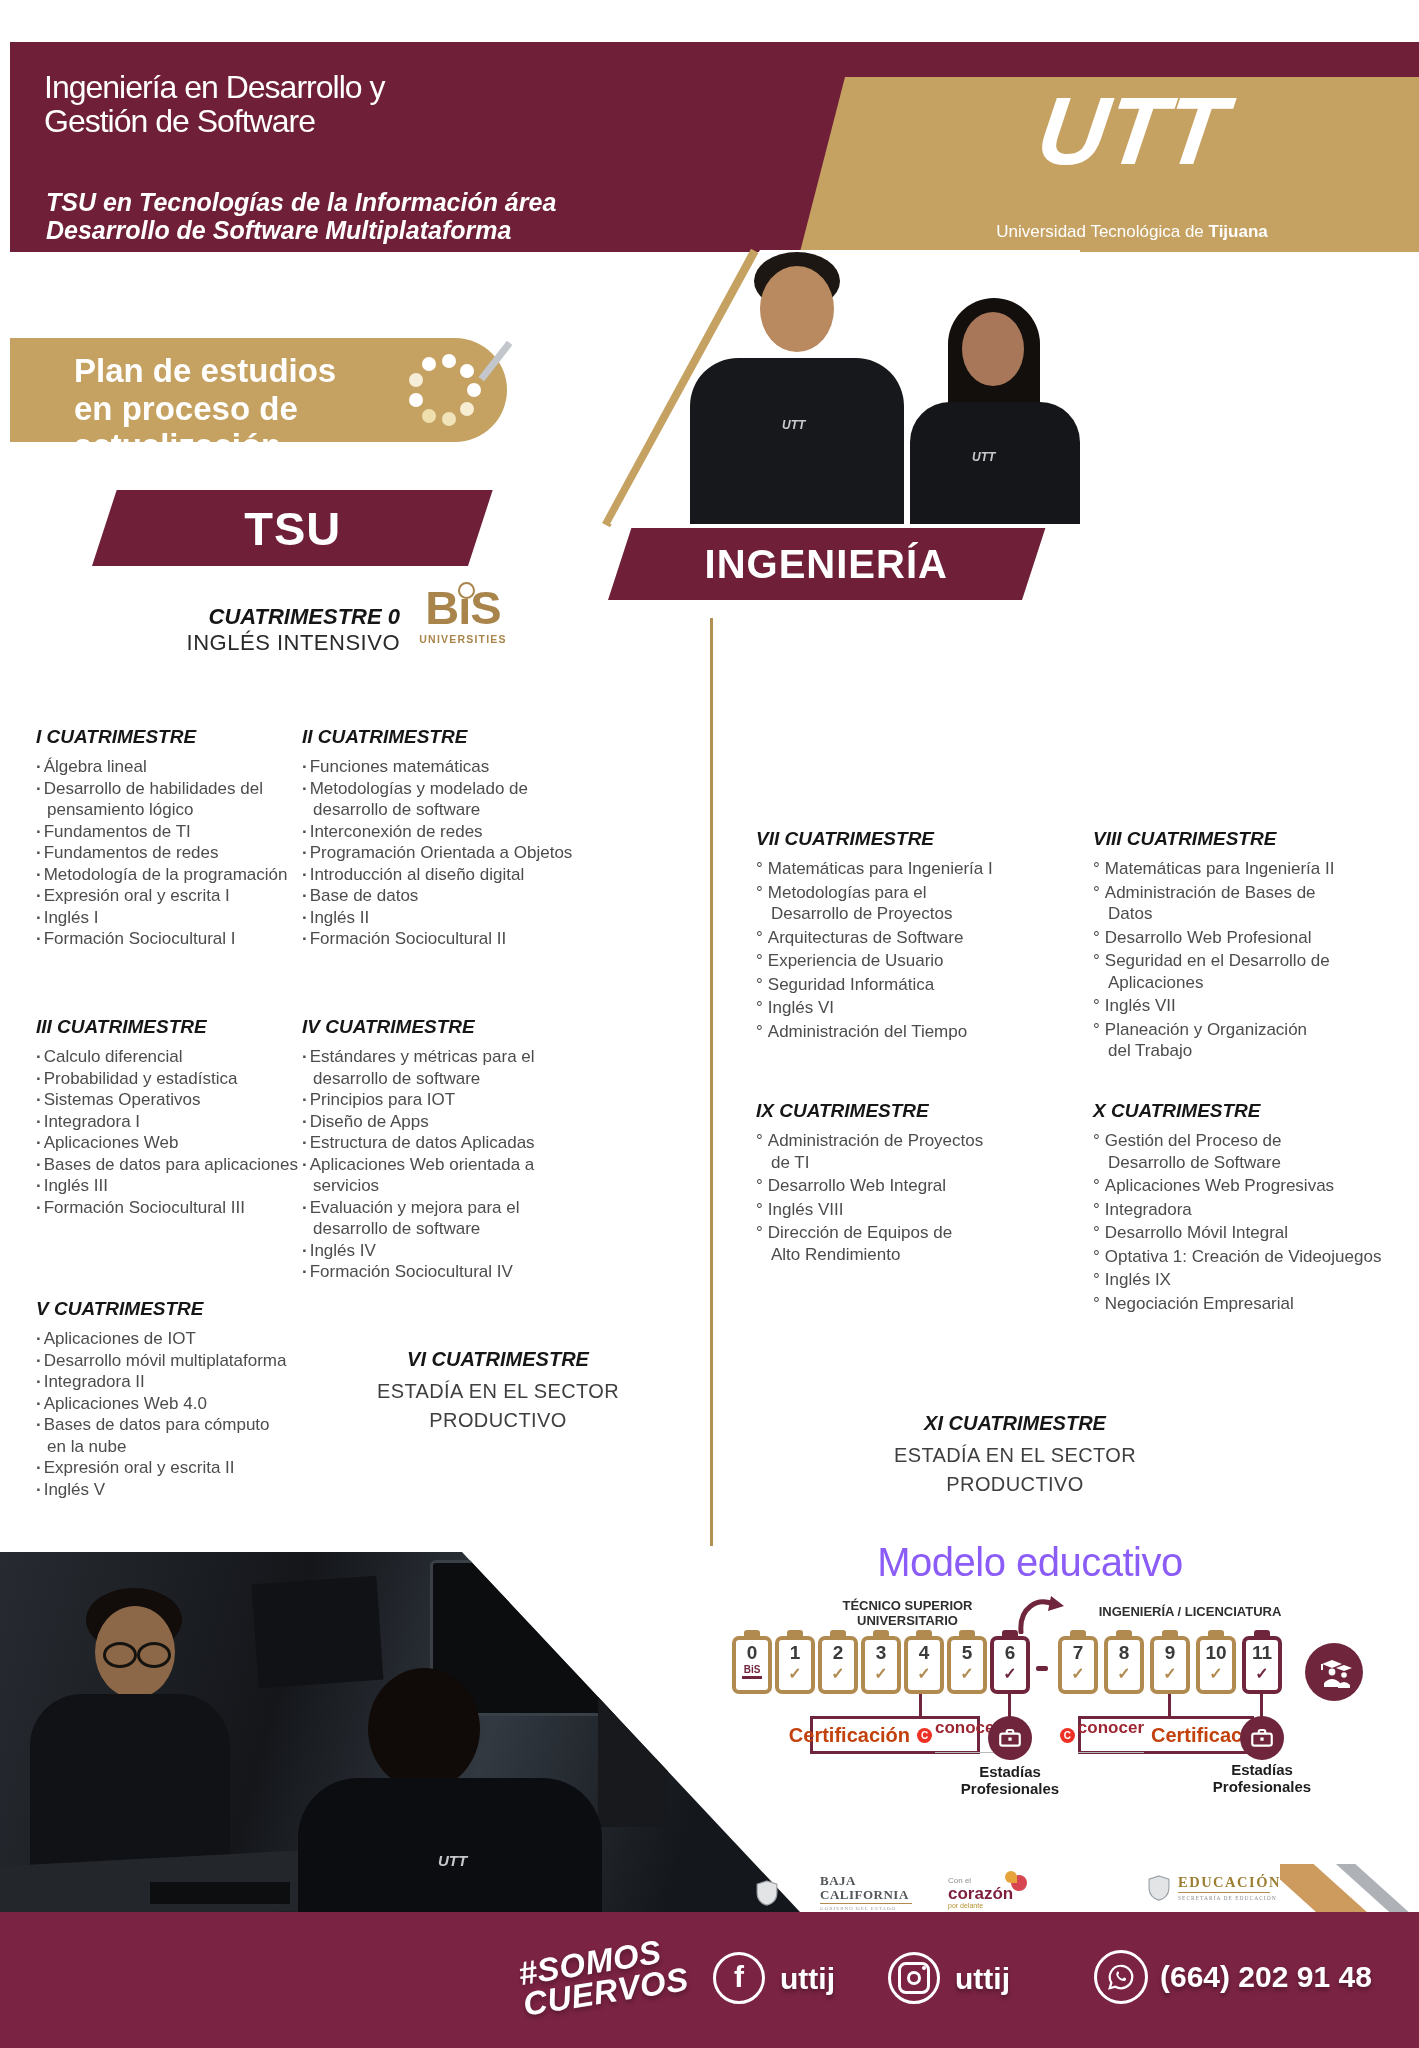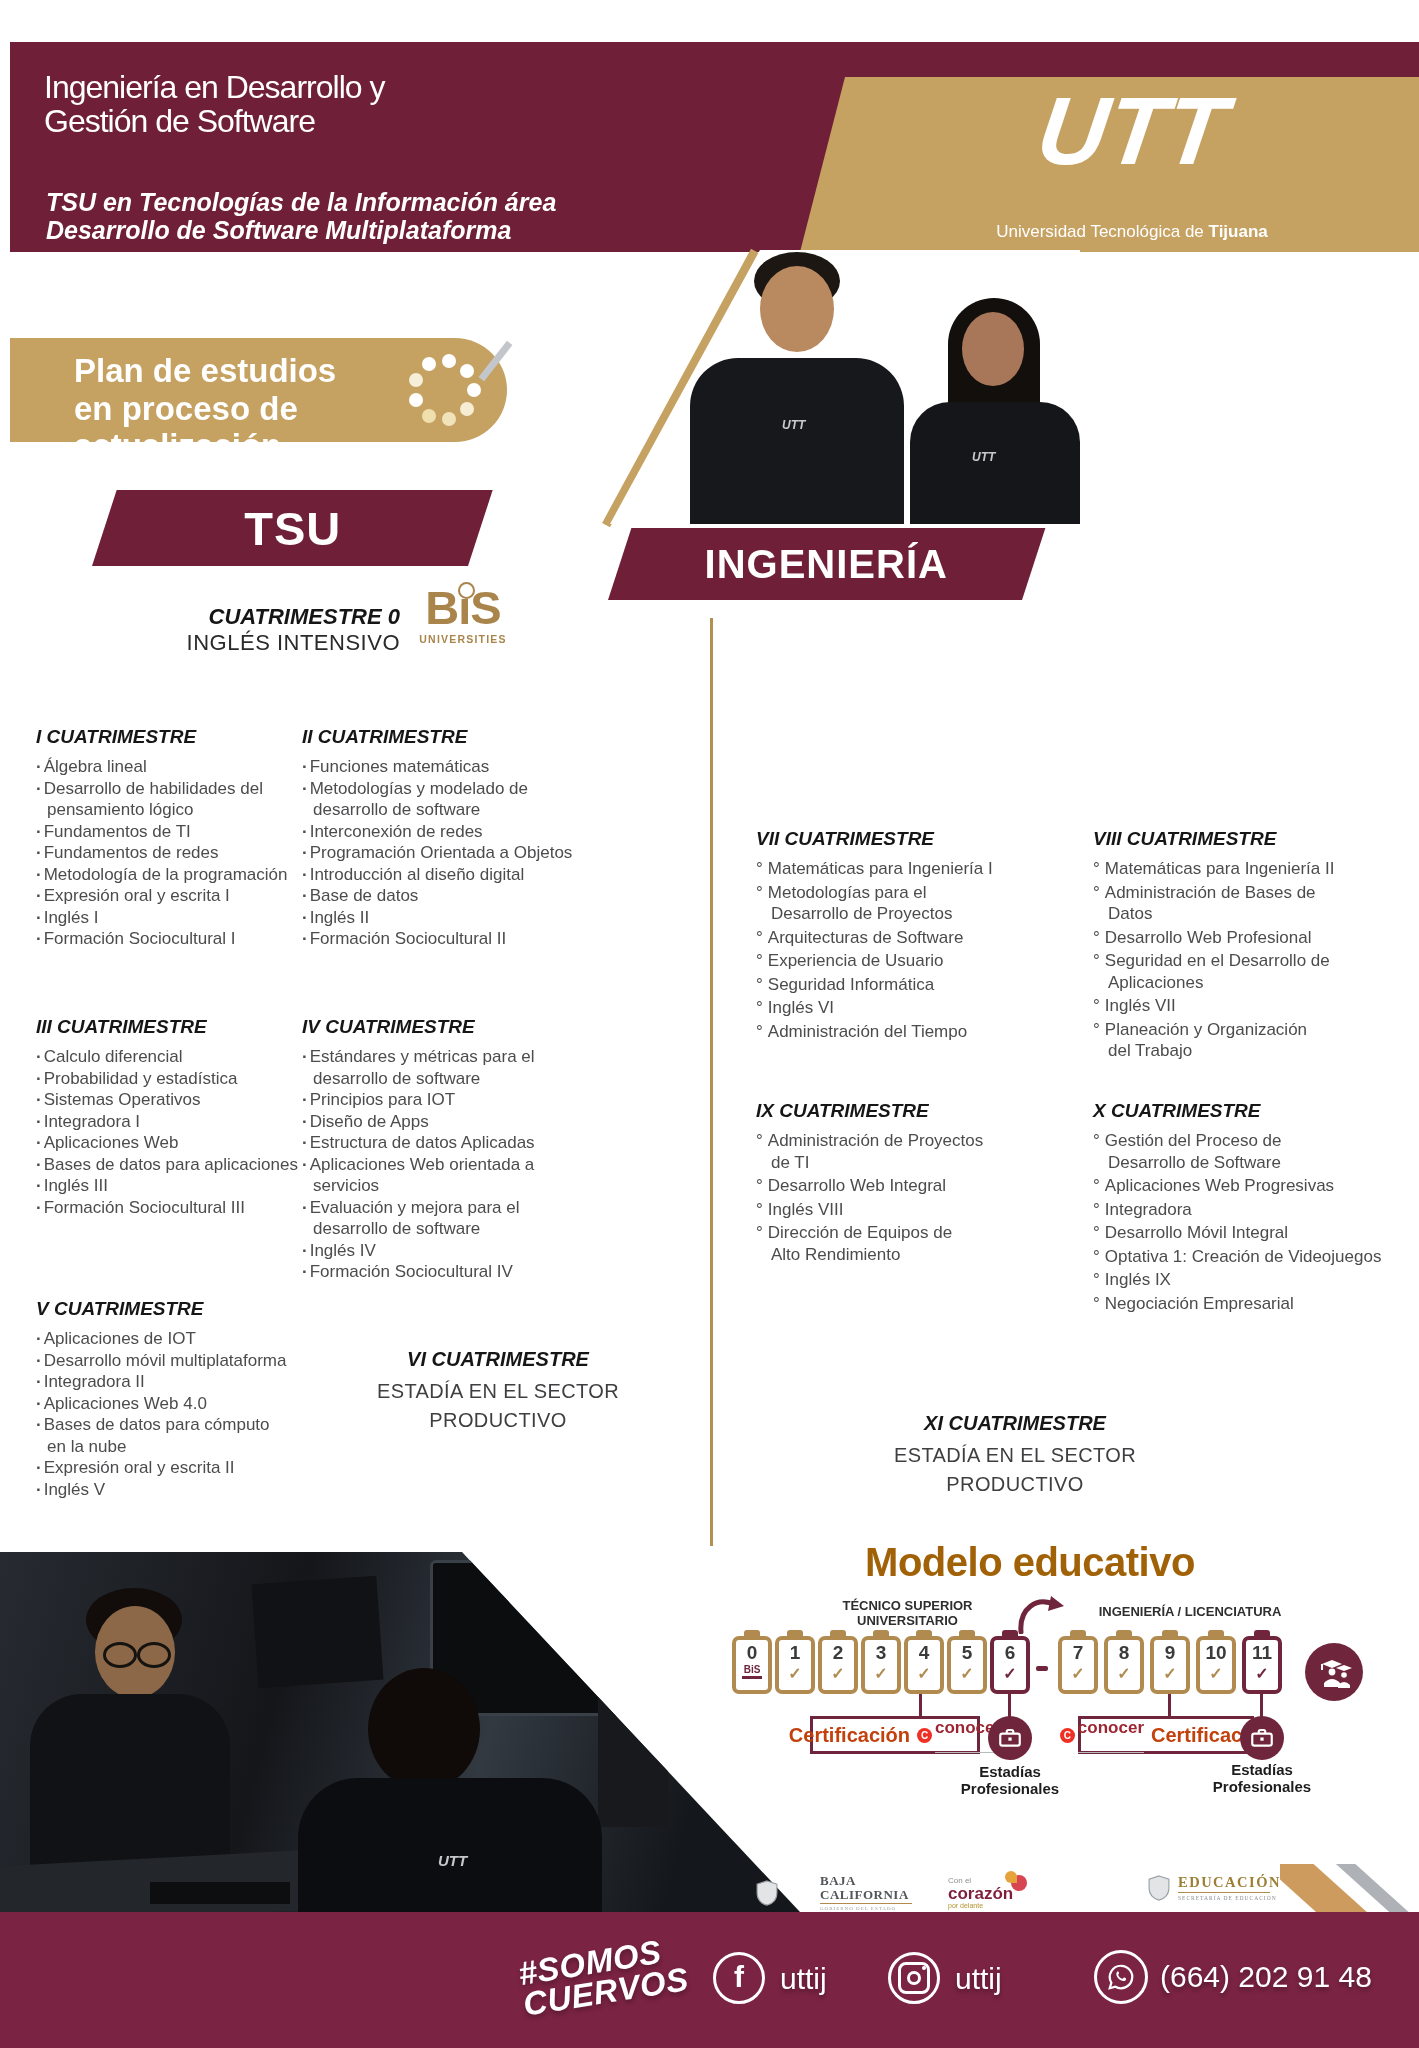--- a/index.html
+++ b/index.html
@@ -77,21 +77,21 @@
   .sec .item{line-height:21.5px;white-space:pre-line;padding-left:11px;text-indent:-11px;}
   .tsu-sec .item::before{content:"·";margin-right:2px;font-weight:700;}
   .ing-sec .item{padding-left:15px;text-indent:-15px;margin-bottom:2px;}
   .ing-sec .item::before{content:"°";margin-right:5px;}
   .est{position:absolute;text-align:center;}
   .est .est-title{font-size:20px;font-weight:800;font-style:italic;color:#161616;margin-bottom:6px;}
   .est .est-text{font-size:20px;color:#3f3f41;line-height:1.45;letter-spacing:.4px;white-space:pre-line;}
 
   
   .modelo-title{position:absolute;left:820px;top:1540px;width:420px;text-align:center;
-    font-size:40px;font-weight:700;color:#a16207;letter-spacing:-.5px;}
+    font-size:40px;font-weight:400;color:#8b5cf6;letter-spacing:-.5px;}
   .mlabel{position:absolute;font-size:13px;font-weight:900;color:#2e2e2e;text-align:center;
     line-height:1.18;white-space:pre-line;}
   .arrow-svg{position:absolute;left:1015px;top:1592px;}
   .steps{position:absolute;top:1636px;display:flex;}
   .clip{width:40px;height:58px;box-sizing:border-box;border:4px solid currentColor;border-radius:7px;
     background:#fff;position:relative;color:#B08A4F;text-align:center;}
   .clip.mrn{color:#6F263D;}
   .clip::before{content:"";position:absolute;top:-10px;left:50%;margin-left:-8px;width:16px;height:9px;
     background:currentColor;border-radius:3px;}
   .cnum{font-size:19px;font-weight:900;color:#3b3b3b;margin-top:3px;line-height:1.1;}
@@ -153,21 +153,21 @@
   .ribbons .tan{position:absolute;left:30px;top:-50px;width:34px;height:170px;background:#CE9B5E;transform:rotate(-48deg);}
   .ribbons .gry{position:absolute;left:98px;top:-50px;width:13px;height:170px;background:#aeb2b6;transform:rotate(-48deg);}
 
   
   .footer{position:absolute;left:0;top:1912px;width:1419px;height:136px;background:#7B2343;}
   .hashtag{position:absolute;left:520px;top:1944px;width:180px;transform:rotate(-9deg);
     color:#fff;font-size:33px;font-weight:900;font-style:italic;line-height:.95;
     letter-spacing:.5px;white-space:pre-line;text-shadow:0 3px 5px rgba(0,0,0,.3);}
   .soc-icon{position:absolute;width:52px;height:52px;border:3.5px solid #fff;border-radius:50%;
     box-sizing:border-box;display:flex;align-items:center;justify-content:center;color:#fff;}
-  .soc-label{position:absolute;color:#fff;font-size:30px;font-weight:400;
+  .soc-label{position:absolute;color:#fff;font-size:30px;font-weight:700;
     text-shadow:0 3px 4px rgba(0,0,0,.35);text-align:right;}
   .fb-f{font-size:30px;font-weight:900;line-height:1;margin-top:-2px;}
   .ig-box{width:26px;height:26px;border:3px solid #fff;border-radius:8px;position:relative;}
   .ig-box::before{content:"";position:absolute;left:6px;top:6px;width:8px;height:8px;border:3px solid #fff;border-radius:50%;}
   .ig-box::after{content:"";position:absolute;right:1px;top:1px;width:4px;height:4px;border-radius:50%;background:#fff;}
 </style>
 </head>
 <body>
 
 <div class="header">

